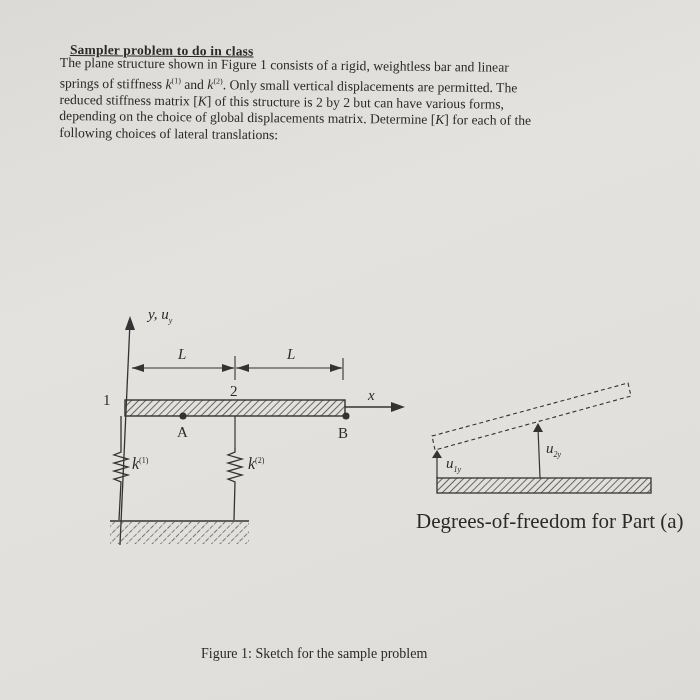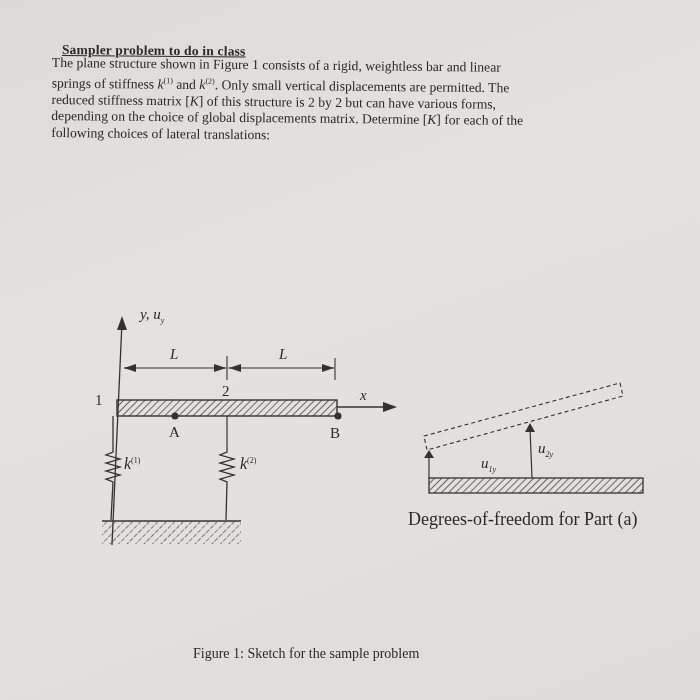--- a/index.html
+++ b/index.html
@@ -3,21 +3,21 @@
   <meta charset="utf-8">
   <style>
     html, body { margin: 0; padding: 0; }
     body {
       width: 700px; height: 700px; overflow: hidden;
       background: linear-gradient(160deg, #dcdad6 0%, #e4e2de 35%, #e2e0dc 70%, #dddbd7 100%);
       font-family: "Liberation Serif", "DejaVu Serif", serif;
       color: #2a2a2a;
       position: relative;
     }
-    .page { position: absolute; left: 0; top: 0; width: 632px; height: 700px; }
+    .page { position: absolute; left: 8px; top: 0; width: 632px; height: 700px; }
     .heading {
       position: absolute; left: 62px; top: 42px;
       font-size: 13.5px; font-weight: bold; text-decoration: underline;
       letter-spacing: 0.2px; transform: rotate(0.5deg); transform-origin: left top;
     }
     .para {
       position: absolute; left: 52px; top: 55px; width: 600px;
       font-size: 13.6px; line-height: 16.5px; transform: rotate(0.6deg); transform-origin: left top;
     }
     .para .line { white-space: nowrap; display: block; }
@@ -28,21 +28,21 @@
     .choices .row { white-space: nowrap; display: block; }
     .math { font-style: italic; }
     sub, sup { font-size: 8px; }
     .figure { position: absolute; left: 0; top: 0; width: 700px; height: 700px; }
     .lbl { position: absolute; white-space: nowrap; }
     .italic { font-style: italic; }
     .caption {
       position: absolute; left: 193px; top: 646px; font-size: 14px; white-space: nowrap;
     }
     .dof-caption {
-      position: absolute; left: 408px; top: 509px; font-size: 18px; white-space: nowrap;
+      position: absolute; left: 408px; top: 509px; font-size: 21px; white-space: nowrap;
     }
   </style>
 </head>
 <body>
 
 <div class="page">
 
   <div class="heading">Sampler problem to do in class</div>
 
   <div class="para">
@@ -126,18 +126,18 @@
   <div class="lbl italic" style="left:140px; top:306px; font-size:15px;"><span>y, u</span><sub>y</sub></div>
   <div class="lbl italic" style="left:170px; top:346px; font-size:15px;">L</div>
   <div class="lbl italic" style="left:279px; top:346px; font-size:15px;">L</div>
   <div class="lbl" style="left:95px; top:392px; font-size:15px;">1</div>
   <div class="lbl" style="left:222px; top:383px; font-size:15px;">2</div>
   <div class="lbl italic" style="left:360px; top:387px; font-size:15px;">x</div>
   <div class="lbl" style="left:169px; top:424px; font-size:15px;">A</div>
   <div class="lbl" style="left:330px; top:425px; font-size:15px;">B</div>
   <div class="lbl" style="left:124px; top:455px; font-size:16px;"><span class="italic">k</span><sup>(1)</sup></div>
   <div class="lbl" style="left:240px; top:455px; font-size:16px;"><span class="italic">k</span><sup>(2)</sup></div>
-  <div class="lbl italic" style="left:438px; top:455px; font-size:15px;margin-left:43px;"><span>u</span><sub>1y</sub></div>
+  <div class="lbl italic" style="left:438px; top:455px; font-size:15px;"><span>u</span><sub>1y</sub></div>
   <div class="lbl italic" style="left:538px; top:440px; font-size:15px;"><span>u</span><sub>2y</sub></div>
 
   <div class="dof-caption">Degrees-of-freedom for Part (a)</div>
   <div class="caption">Figure 1:  Sketch for the sample problem</div>
 </div>
 
 </body></html>

